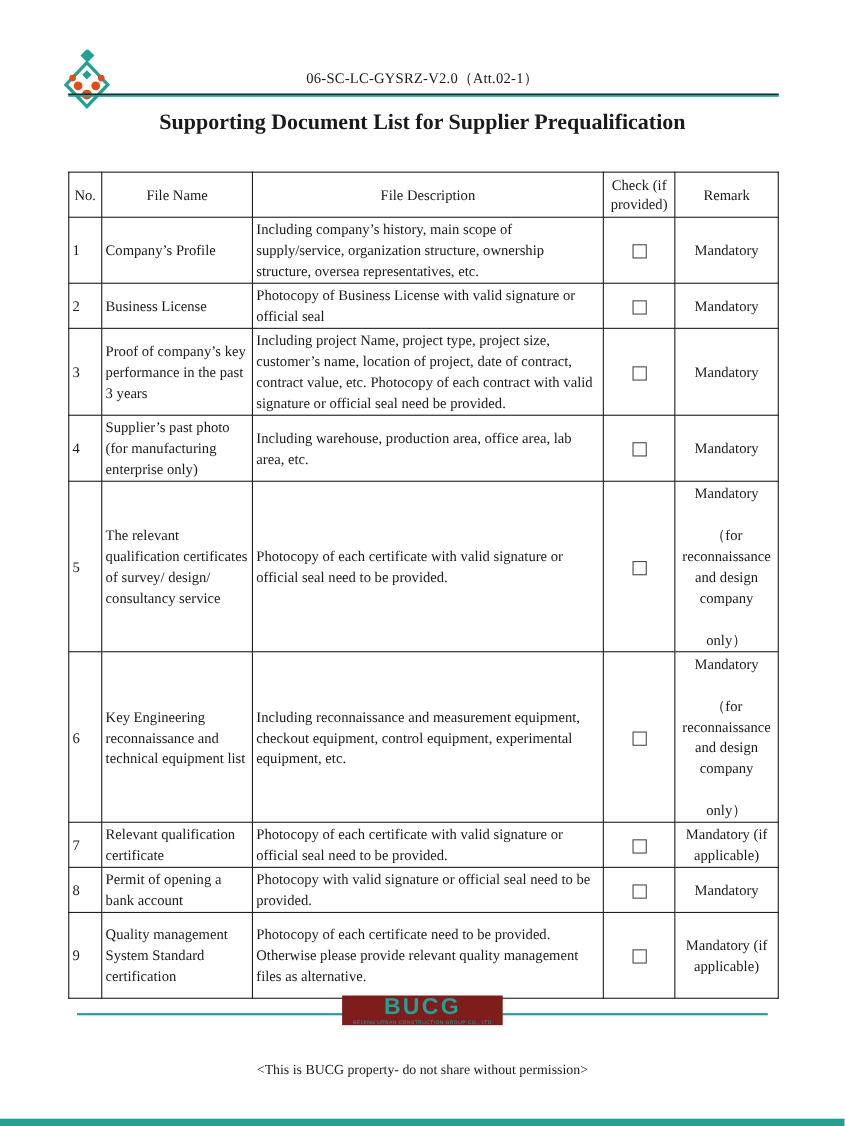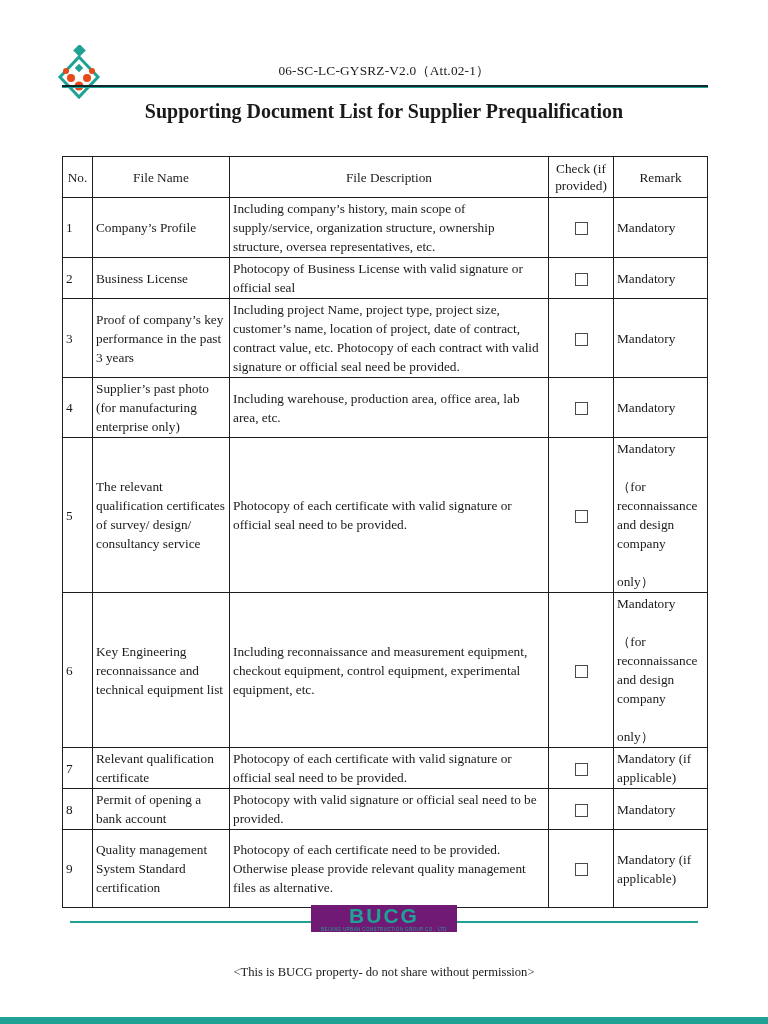--- a/index.html
+++ b/index.html
@@ -14,36 +14,36 @@
   .title{position:absolute;top:100px;left:0;width:768px;text-align:center;
          font-weight:bold;font-size:20px;}
   
   table.doc{position:absolute;left:62px;top:133px;border-collapse:collapse;table-layout:fixed;
             width:645px;font-size:13.3px;line-height:19px;margin-top:23px;}
   table.doc td,table.doc th{border:1px solid #1e1e1e;vertical-align:middle;
             padding:1px 3px;overflow:hidden;font-weight:normal;}
   thead th{text-align:center;line-height:17px;height:38px;}
   .c-no{text-align:left;padding-left:2px;}
   .c-check{text-align:center;}
-  .c-remark{white-space:pre-line;}
+  .c-remark{white-space:pre-line;text-align:center;}
   .checkbox{display:inline-block;width:11px;height:11px;border:1.5px solid #4a4a4a;
             background:#fff;vertical-align:middle;}
   tbody tr:nth-child(1){height:59px;}
   tbody tr:nth-child(2){height:39px;}
   tbody tr:nth-child(3){height:77px;}
   tbody tr:nth-child(4){height:58px;}
   tbody tr:nth-child(5){height:155px;}
   tbody tr:nth-child(6){height:153px;}
   tbody tr:nth-child(7){height:39px;}
   tbody tr:nth-child(8){height:40px;}
   tbody tr:nth-child(9){height:78px;}
   
   .foot-rule{position:absolute;top:921px;left:70px;width:628px;height:2px;background:#1fa294;}
   .foot-logo{position:absolute;top:905px;left:0;width:768px;text-align:center;}
-  .foot-logo .box{display:inline-block;background:#701a75;padding:0 10px;}
+  .foot-logo .box{display:inline-block;background:#7f1d1d;padding:0 10px;}
   .bucg-word{font-family:"Liberation Sans", sans-serif;font-weight:800;font-size:21px;
              line-height:22px;color:#1fa294;letter-spacing:2px;}
   .bucg-sub{font-family:"Liberation Sans", sans-serif;font-size:4.5px;line-height:5px;
             color:#1fa294;letter-spacing:.4px;white-space:nowrap;}
   .page-info{position:absolute;top:936px;left:0;width:768px;text-align:center;font-size:13.3px;}
   .notice{position:absolute;top:952px;left:0;width:768px;text-align:center;font-size:12.6px;margin-top:13px;}
   .bottom-bar{position:absolute;left:0;top:1017px;width:768px;height:7px;background:#1fa294;}
 </style>
 </head>
 <body>

